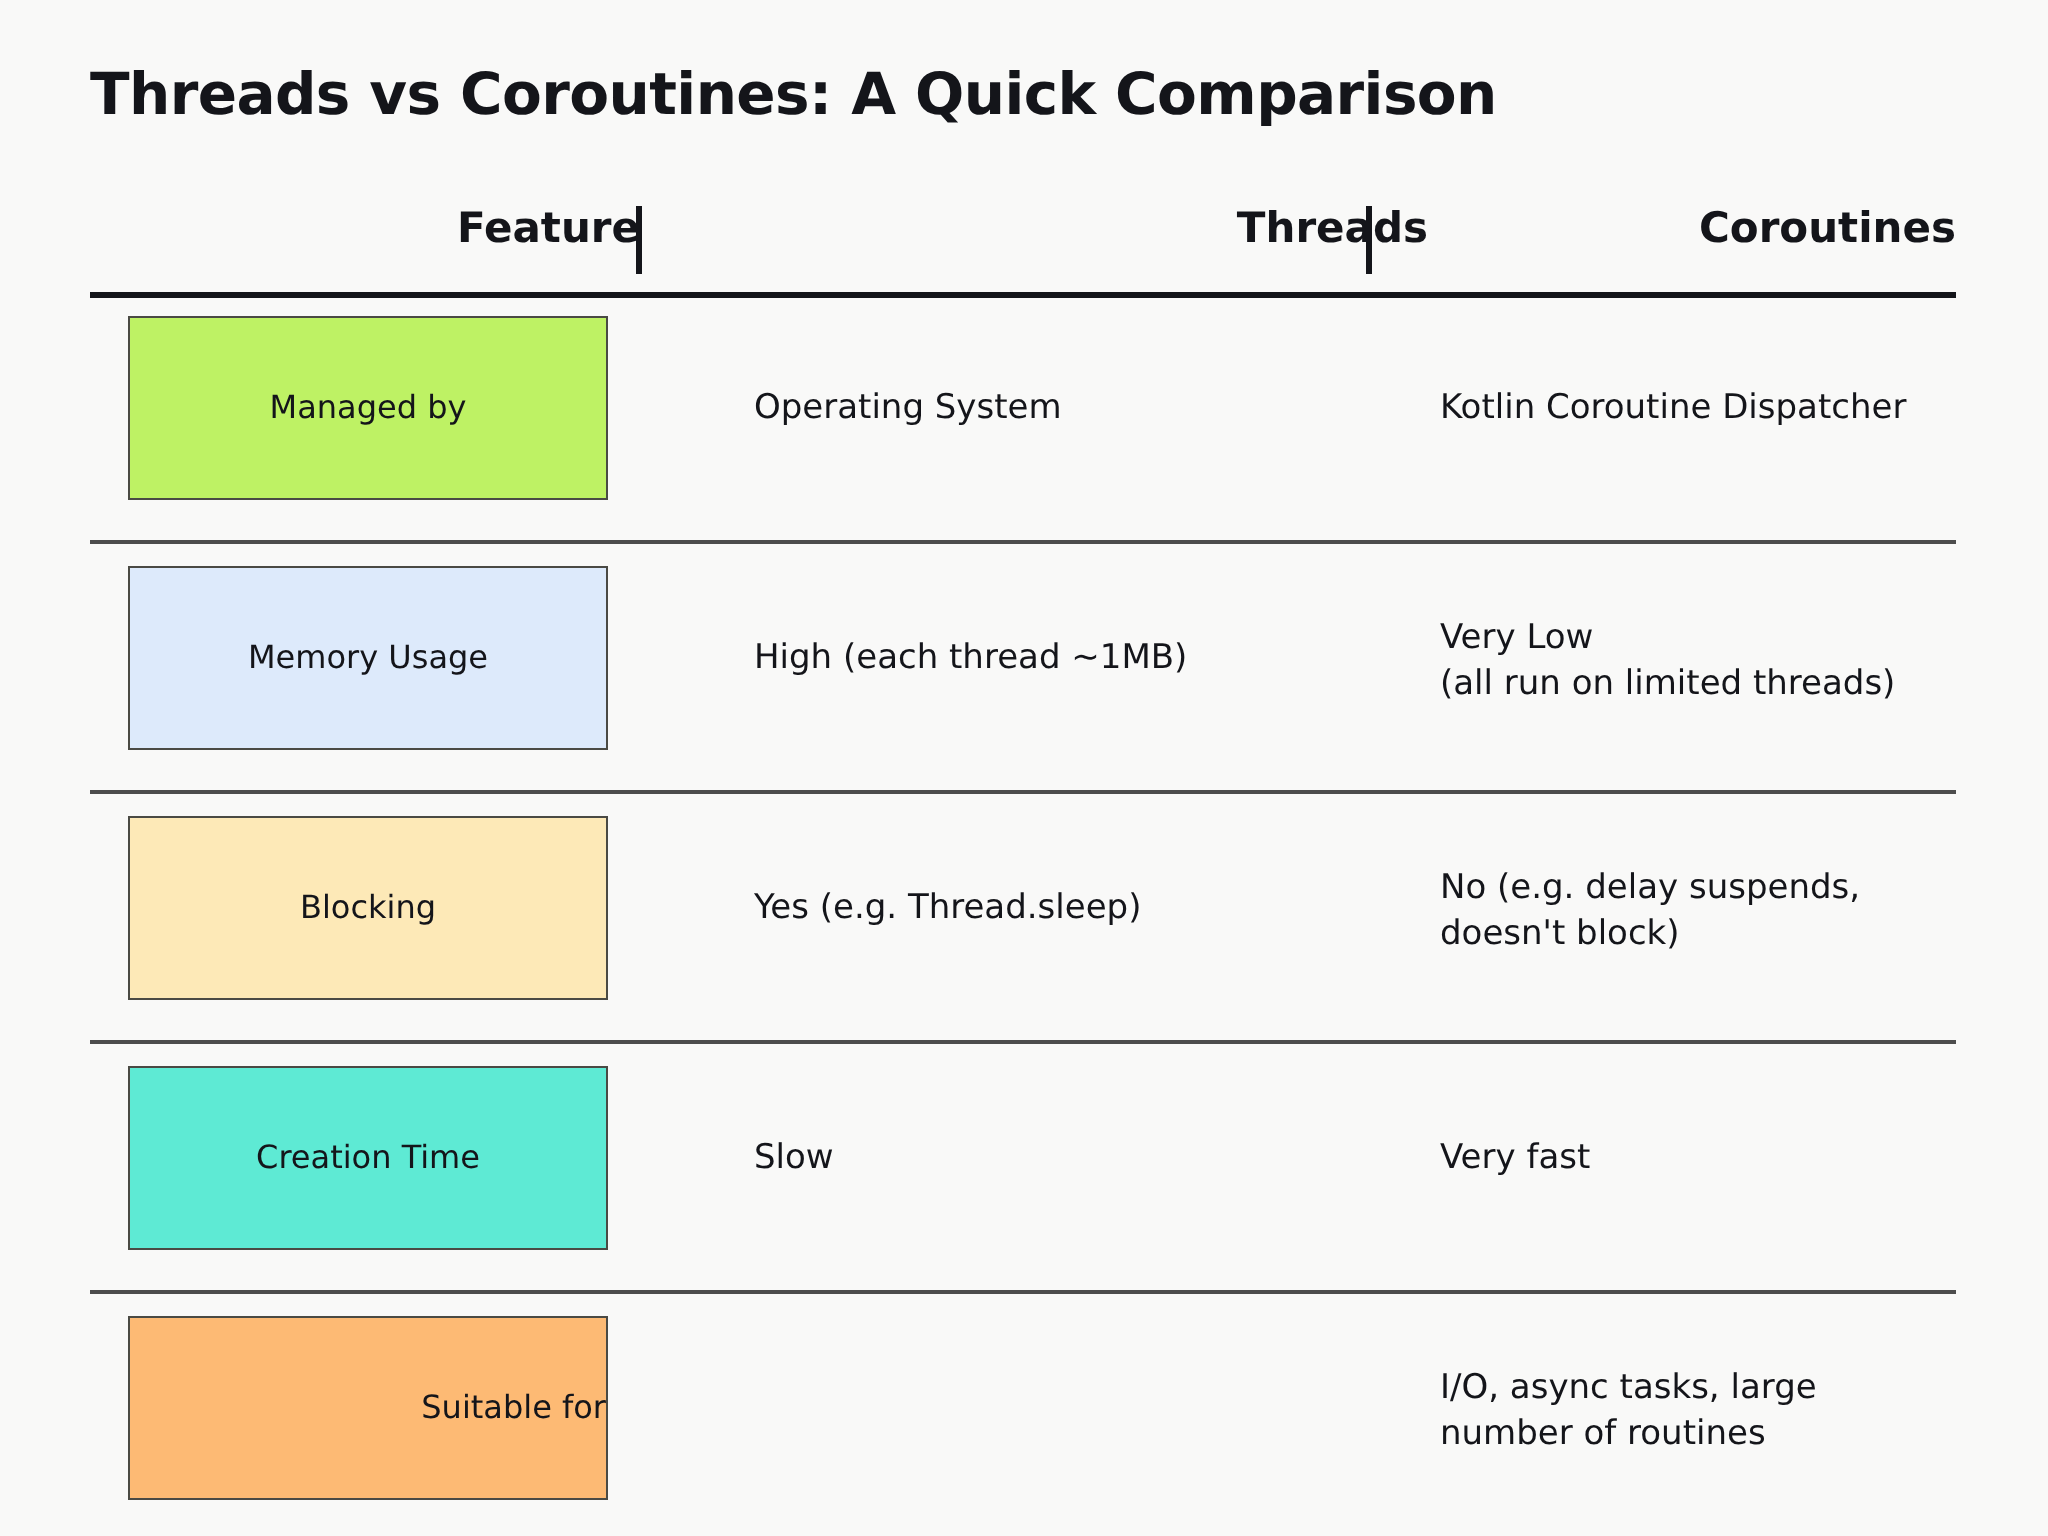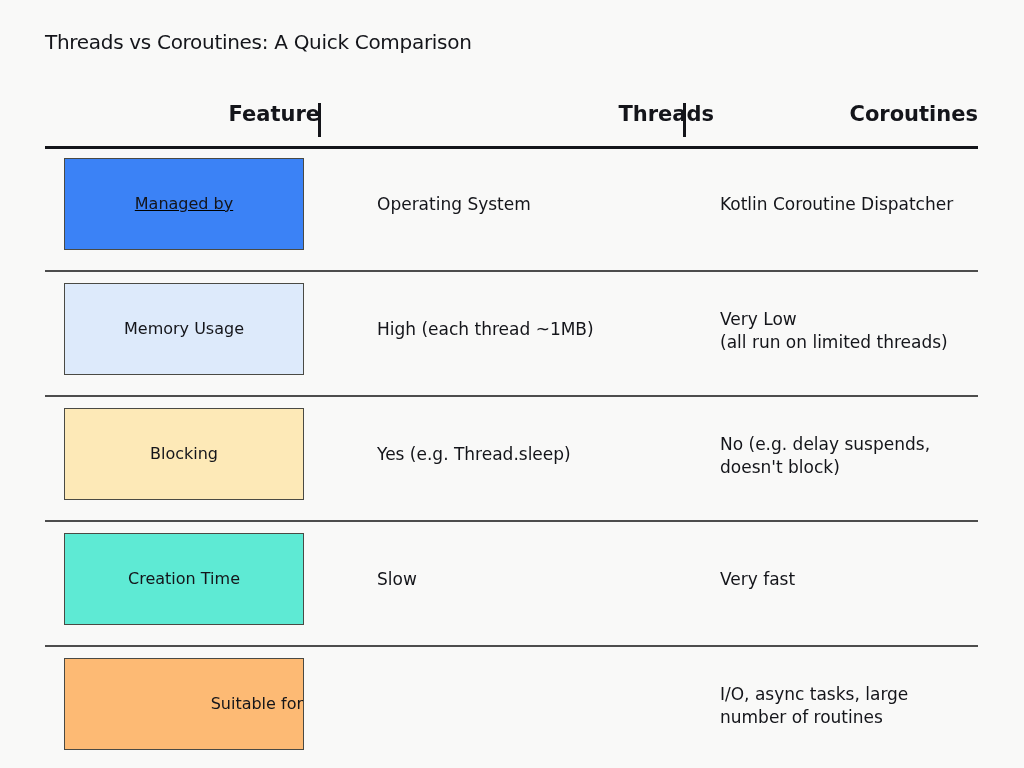--- a/index.html
+++ b/index.html
@@ -13,22 +13,22 @@
     font-family: "DejaVu Sans", sans-serif;
     overflow: hidden;
     position: relative;
   }
 
   
   .page-title {
     position: absolute;
     left: 45px;
     top: 30px;
-    font-size: 20px;
-    font-weight: normal;
+    font-size: 29px;
+    font-weight: bold;
     color: #14151a;
     letter-spacing: -0.3px;
     white-space: nowrap;
     text-align: right;
   }
 
   
   .comparison-table {
     position: absolute;
     left: 45px;
@@ -144,21 +144,21 @@
 
     <div class="header-sep sep-2"></div>
 
     <div class="header-cell col-coro">Coroutines</div>
 
     <div class="header-rule"></div>
   </div>
 
   <div id="rows-container">
       <div class="table-row">
-        <div class="feature-box" style="background: #3b82f6; text-decoration: underline;">
+        <div class="feature-box" style="background: #bef264;">
           <span class="feature-label">Managed by</span>
         </div>
         <div class="cell-text cell-threads lines-1">Operating System</div>
         <div class="cell-text cell-coroutines lines-1">Kotlin Coroutine Dispatcher</div>
         <div class="row-divider"></div>
       </div>
       <div class="table-row">
         <div class="feature-box" style="background: rgb(221, 234, 251);">
           <span class="feature-label">Memory Usage</span>
         </div>

